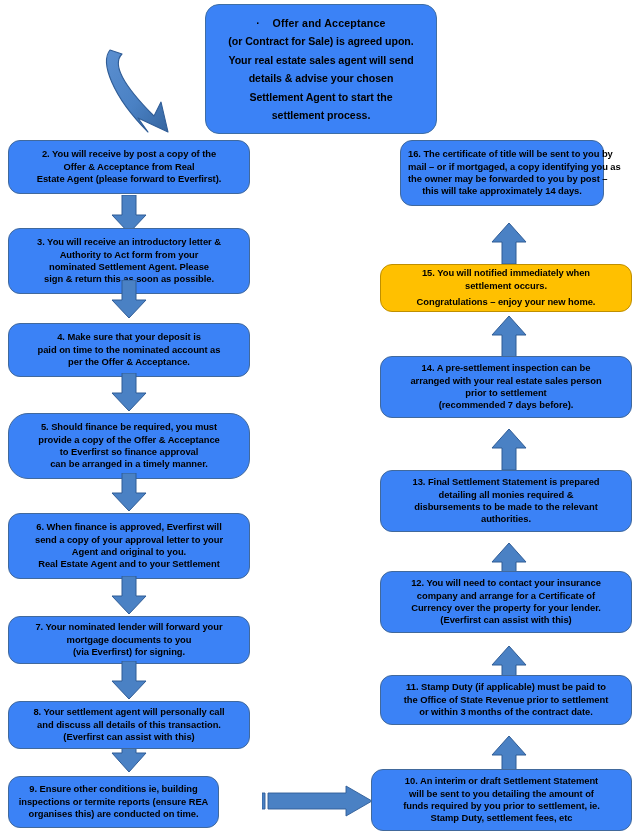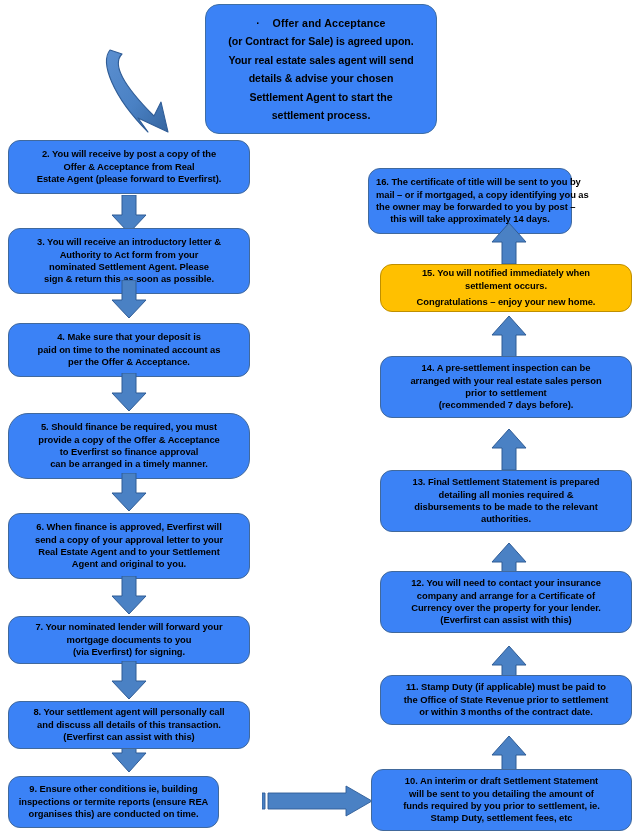--- a/index.html
+++ b/index.html
@@ -149,22 +149,22 @@
   <div class="arrow" style="left:107px; top:473px; width:44px; height:40px;">
     <svg width="44" height="40" viewBox="0 0 44 40">
       <path d="M 15,0 L 29,0 L 29,20 L 39,20 L 22,38 L 5,20 L 15,20 Z" fill="#4a81c4" stroke="#2f5c96" stroke-width="1" stroke-linejoin="round"></path>
     </svg>
   </div>
 
   <div class="node" style="left:8px; top:513px; width:242px; height:66px;">
     <div class="lines">
       <span class="ln">6. When finance is approved, Everfirst will</span>
       <span class="ln">send a copy of your approval letter to your</span>
+      <span class="ln">Agent and original to you.</span>
       <span class="ln">Real Estate Agent and to your Settlement</span>
-      <span class="ln">Agent and original to you.</span>
     </div>
   </div>
 
   <div class="arrow" style="left:107px; top:576px; width:44px; height:40px;">
     <svg width="44" height="40" viewBox="0 0 44 40">
       <path d="M 15,0 L 29,0 L 29,20 L 39,20 L 22,38 L 5,20 L 15,20 Z" fill="#4a81c4" stroke="#2f5c96" stroke-width="1" stroke-linejoin="round"></path>
     </svg>
   </div>
 
   <div class="node" style="left:8px; top:616px; width:242px; height:48px;">
@@ -203,21 +203,21 @@
     </div>
   </div>
 
   <div class="arrow" style="left:262px; top:785px; width:112px; height:32px;">
     <svg width="112" height="32" viewBox="0 0 112 32">
       <path d="M 0,8 L 3,8 L 3,24 L 0,24 Z" fill="#4a81c4" stroke="#2f5c96" stroke-width="0.9" stroke-linejoin="round"></path>
       <path d="M 6,8 L 84,8 L 84,1 L 110,16 L 84,31 L 84,24 L 6,24 Z" fill="#4a81c4" stroke="#2f5c96" stroke-width="0.9" stroke-linejoin="round"></path>
     </svg>
   </div>
 
-  <div class="node" style="left:368px; top:140px; width:204px; height:66px;margin-top:28px;">
+  <div class="node" style="left:400px; top:140px; width:204px; height:66px;">
     <div class="lines">
       <span class="ln">16. The certificate of title will be sent to you by</span>
       <span class="ln">mail – or if mortgaged, a copy identifying you as</span>
       <span class="ln">the owner may be forwarded to you by post –</span>
       <span class="ln">this will take approximately 14 days.</span>
     </div>
   </div>
 
   <div class="arrow" style="left:487px; top:222px; width:44px; height:44px;">
     <svg width="44" height="44" viewBox="0 0 44 44">

